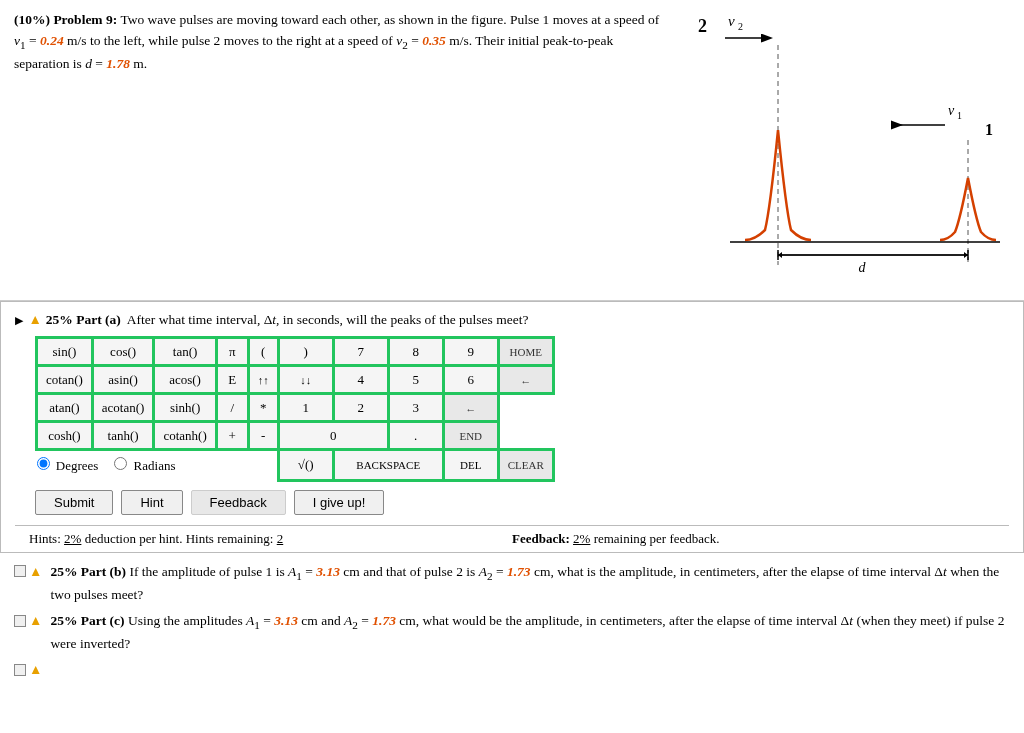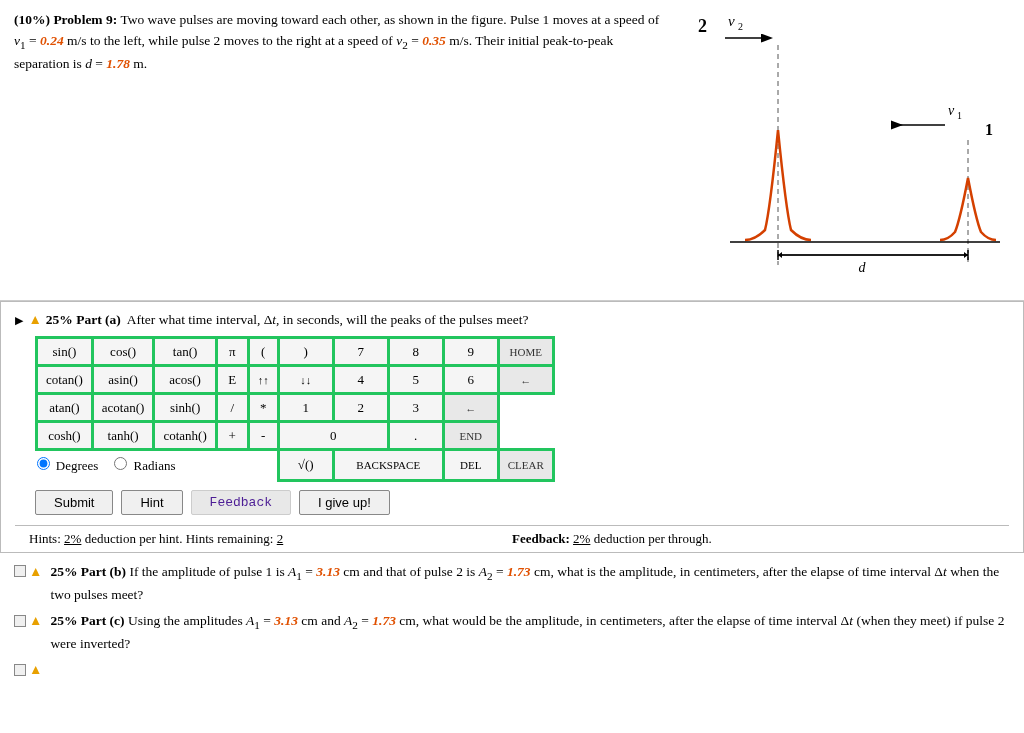--- a/index.html
+++ b/index.html
@@ -153,23 +153,22 @@
       padding: 4px 18px;
       font-size: 13px;
       border: 1px solid #888;
       background: #f0f0f0;
       cursor: pointer;
       border-radius: 2px;
     }
 
     .feedback-btn {
       background: #e8e8e8;
-      color: #4c1d95;
+      color: #000000;
       border-color: #ccc;
-      font-family: Liberation Mono, monospace;
     }
 
     
     .hints-bar {
       display: flex;
       border-top: 1px solid #bbb;
       padding: 5px 14px;
       font-size: 13px;
       background: #fff;
     }
@@ -364,21 +363,21 @@
       <button class="action-btn">Hint</button>
       <button class="action-btn feedback-btn">Feedback</button>
       <button class="action-btn">I give up!</button>
     </div>
 
     <div class="hints-bar">
       <div class="hints-left">
         <span>Hints: </span><span style="text-decoration:underline;">2%</span><span> deduction per hint. Hints remaining: </span><span style="text-decoration:underline;">2</span>
       </div>
       <div class="hints-right">
-        <span><b>Feedback:</b> </span><span style="text-decoration:underline;">2%</span><span> deduction per through.</span>
+        <span><b>Feedback:</b> </span><span style="text-decoration:underline;">2%</span><span> remaining per feedback.</span>
       </div>
     </div>
   </div>
 
   <div class="parts-section">
 
     <div class="part-row">
       <div class="part-icons">
         <span class="checkbox-icon"></span>
         <span style="color:#e8a000; margin-right:4px;">▲</span>

